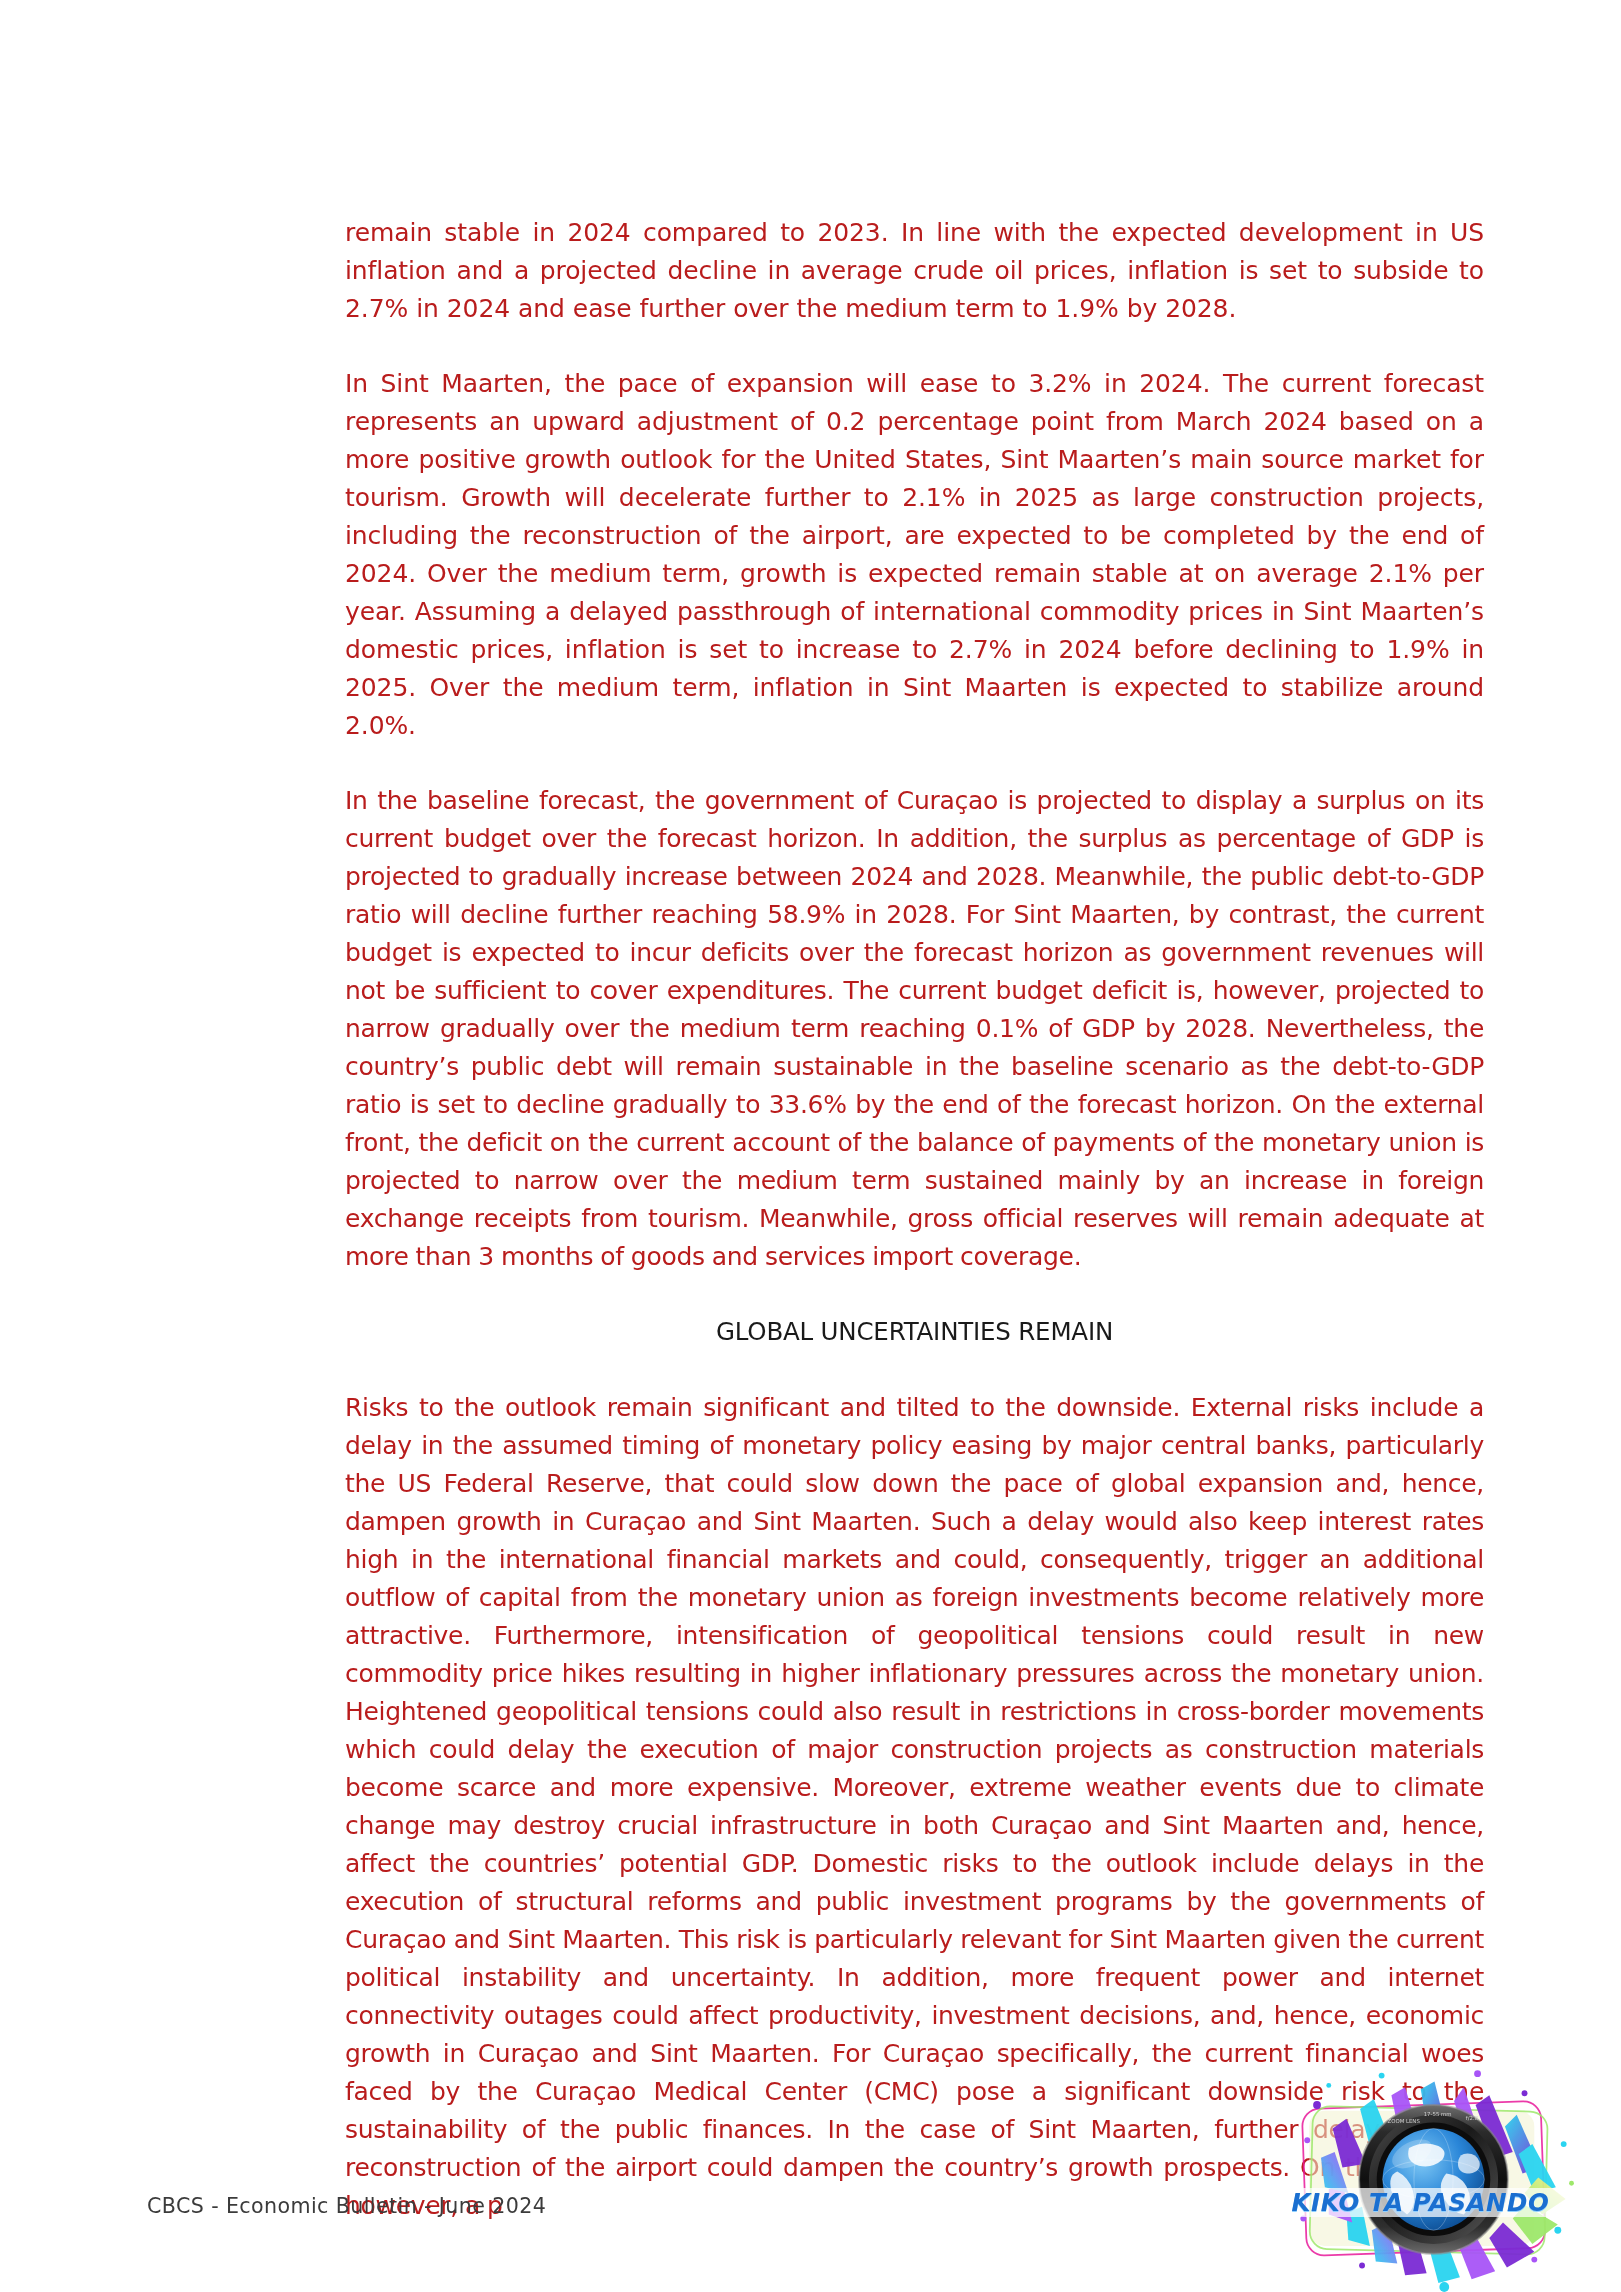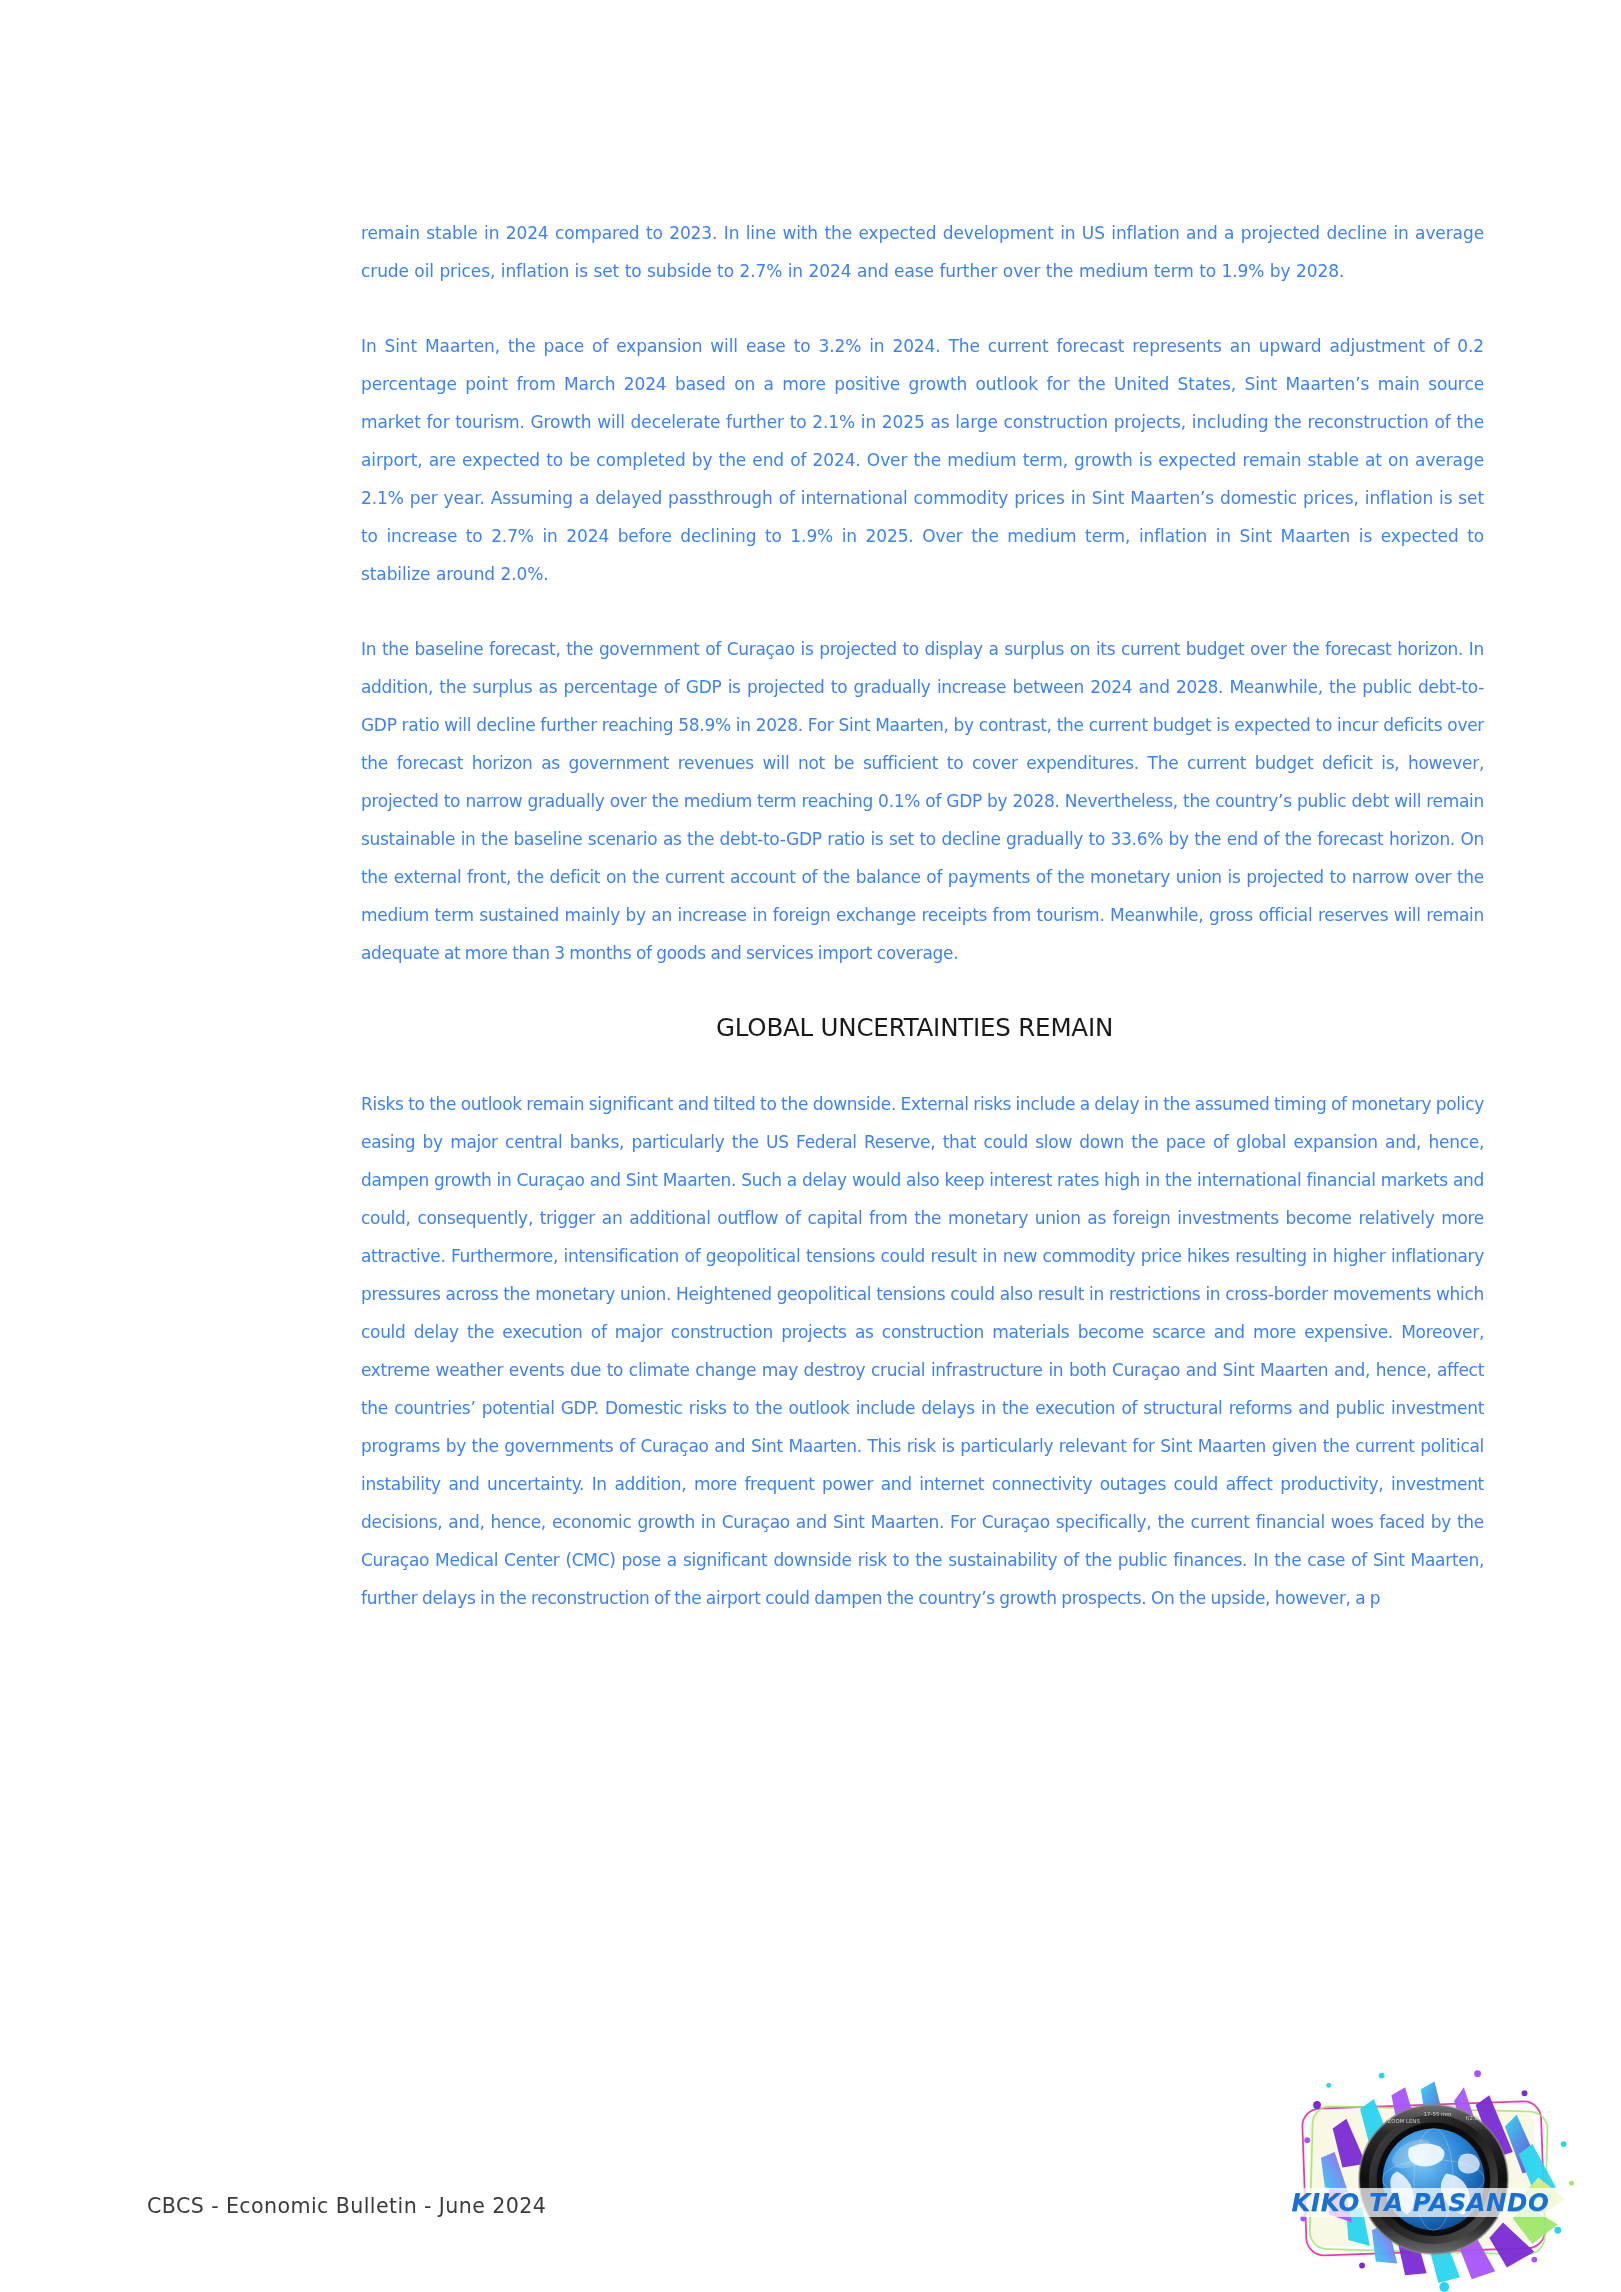--- a/index.html
+++ b/index.html
@@ -16,26 +16,26 @@
     font-family: "DejaVu Sans", sans-serif;
   }
   .content {
     position: absolute;
     left: 345px;
     top: 214px;
     width: 1139px;
   }
   .para {
     font-family: "DejaVu Sans", sans-serif;
-    font-size: 17px;
+    font-size: 25px;
     line-height: 38px;
-    color: #3b82f6;
+    color: #b91c1c;
     text-align: justify;
     text-justify: inter-word;
-    margin: 0 0 37px 16px;
+    margin: 0 0 37px 0;
     letter-spacing: -0.1px;
     word-spacing: 0.2px;
     -webkit-font-smoothing: antialiased;
   }
   .para.tight {
     word-spacing: -0.6px;
     letter-spacing: -0.3px;
   }
   .para.last-block {
     margin-bottom: 0;

